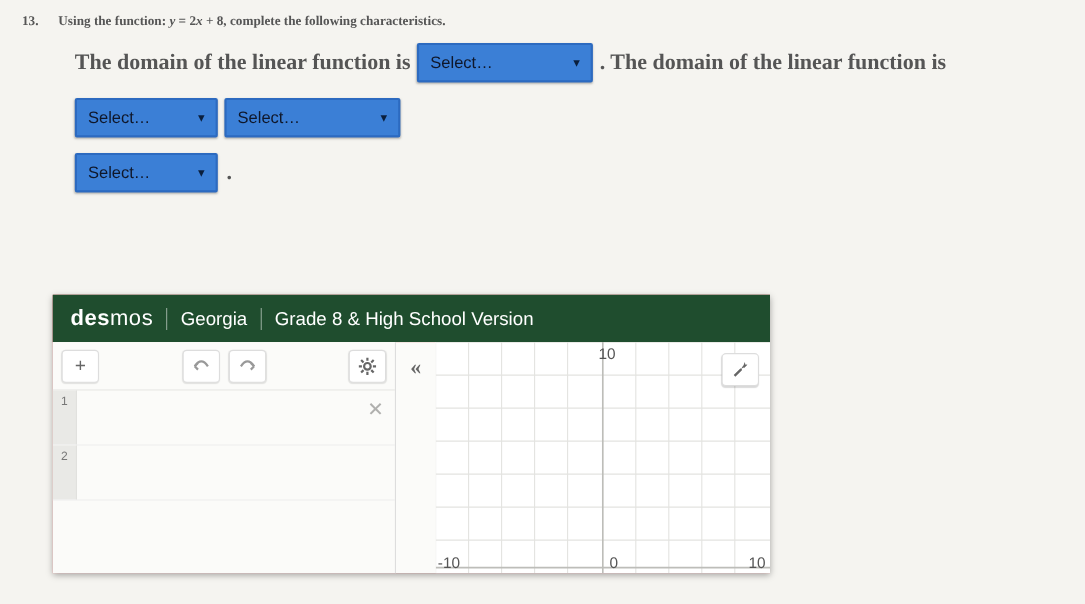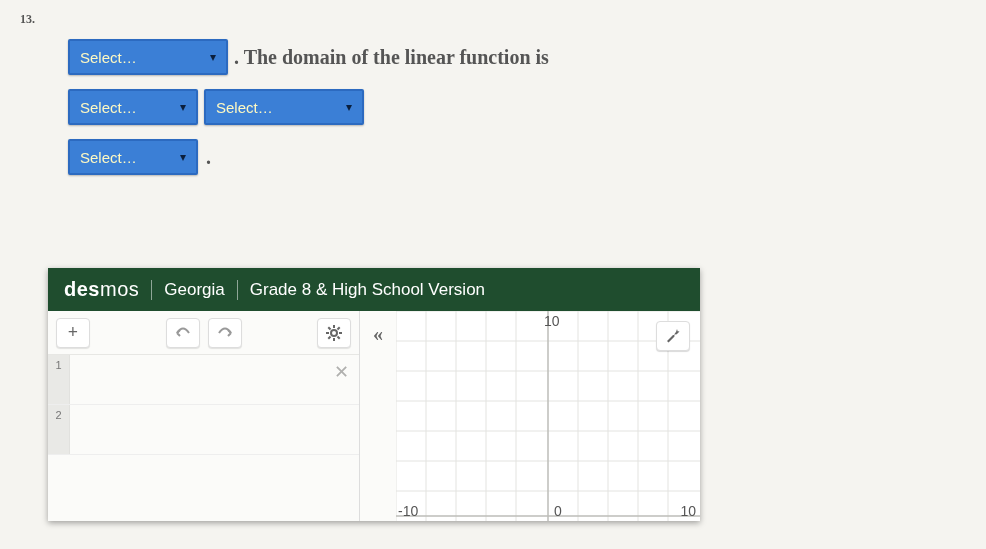--- a/index.html
+++ b/index.html
@@ -60,21 +60,21 @@
       padding: 6px 10px;
       min-width: 160px;
       height: 36px;
       border-radius: 2px;
       box-shadow: 0 1px 2px rgba(0,0,0,.25);
     }
     .select-box.small {
       min-width: 130px;
     }
     .select-label {
-      color: #fef9c3;
+      color: #0f172a;
     }
     .chev {
       font-size: 12px;
       color: #0a1f3d;
       margin-left: 8px;
     }
     .punct {
       margin: 0 2px;
     }
     .cursor-mark {
@@ -242,23 +242,30 @@
       font-size: 14px;
       color: #555;
     }
   </style>
 </head>
 <body>
 
 <div class="question-area">
   <div class="q-line">
     <span class="q-num">13.</span>
+    <span>
+      <span>Using the function: </span>
+      <span class="math-var">y</span>
+      <span> = </span>
+      <span>2</span><span class="math-var">x</span><span> + 8</span><span>, complete the following characteristics.</span>
+    </span>
   </div>
 
   <div class="line2">
+    <span>The domain of the linear function is</span>
     <span class="select-box">
       <span class="select-label">Select…</span>
       <span class="chev">▾</span>
     </span>
     <span>.  The domain of the linear function is</span>
   </div>
 
   <div class="line3">
     <span class="select-box small">
       <span class="select-label">Select…</span>

